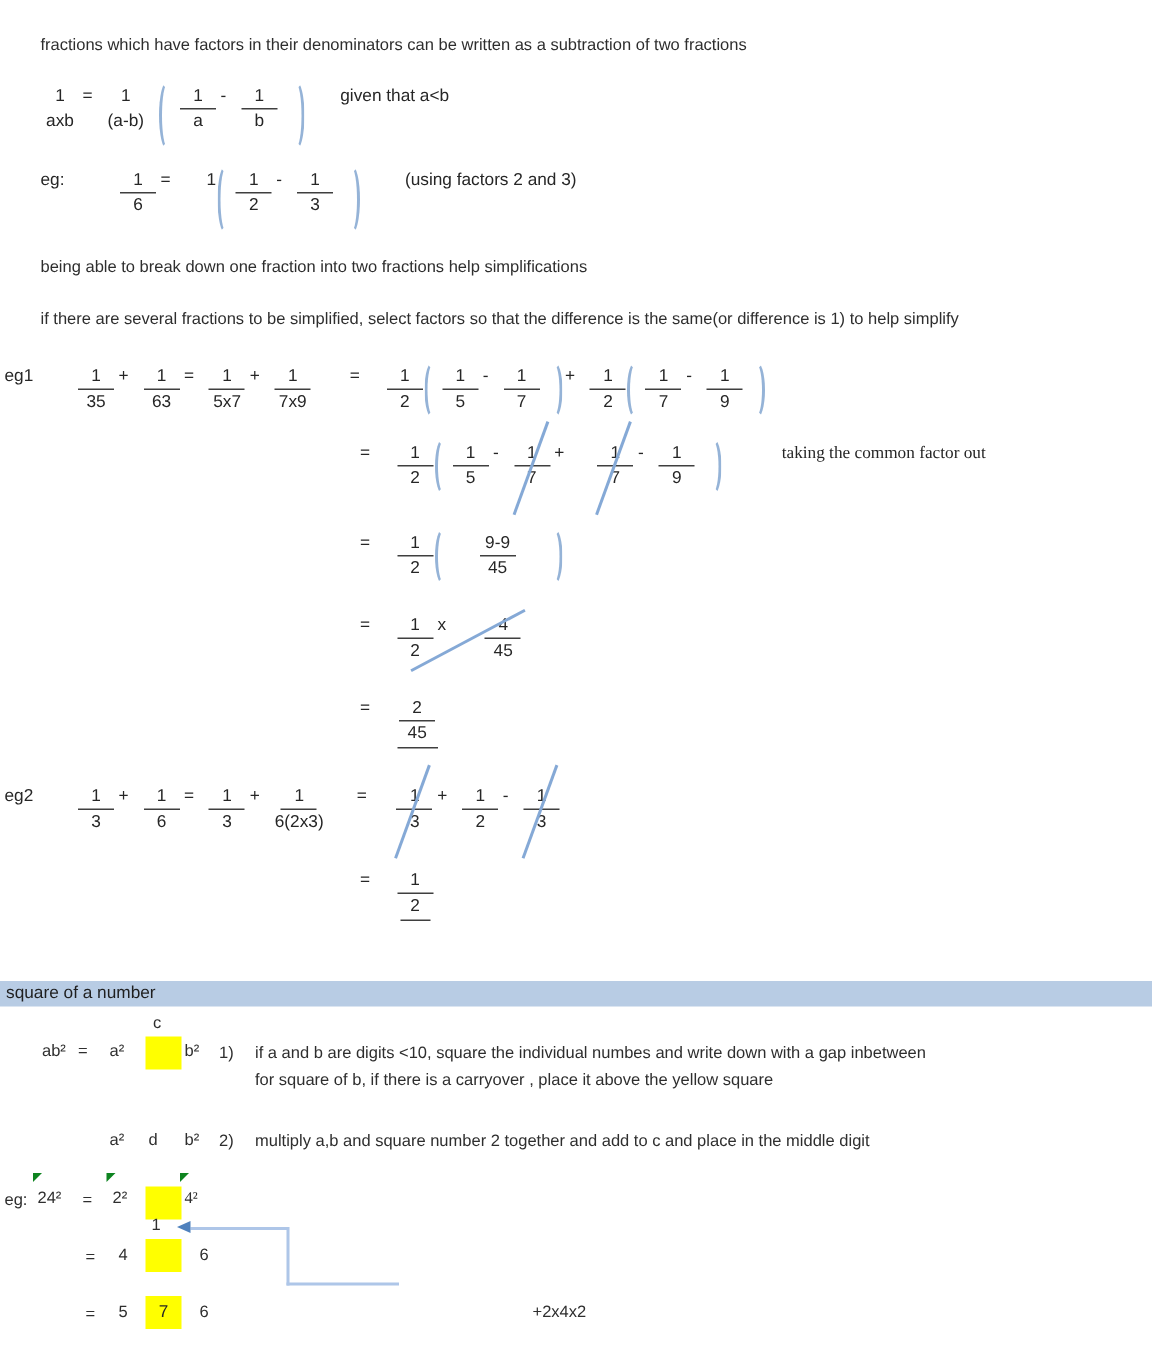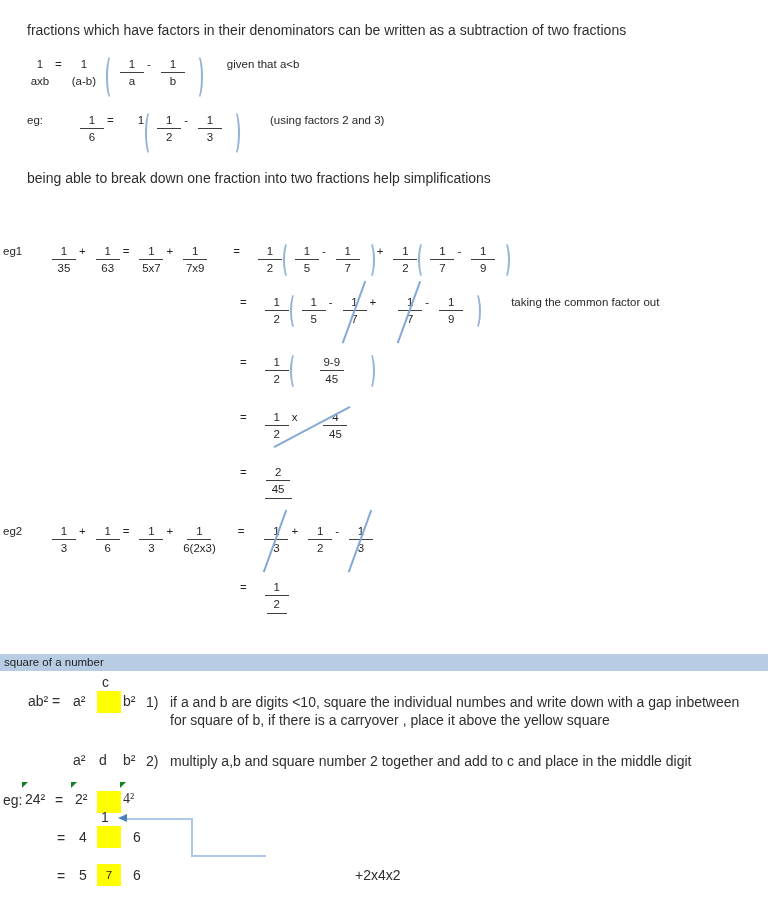--- a/index.html
+++ b/index.html
@@ -1,20 +1,20 @@
 <!DOCTYPE html>
 <html><head>
 <meta charset="utf-8">
 <style>
   html,body{margin:0;padding:0;background:#fff;}
   .page{position:relative;width:768px;height:903px;background:#ffffff;overflow:hidden;
         font-family:"Liberation Sans", sans-serif;color:#2e2e2e;}
   .secbar{position:absolute;left:0;width:768px;height:17px;background:#b8cce4;color:#1f1f1f;
           font-size:11.5px;line-height:17px;padding-left:4px;box-sizing:border-box;}
-  .ptext{position:absolute;font-size:14px;line-height:14px;white-space:nowrap;color:#2e2e2e;}
+  .ptext{position:absolute;font-size:11px;line-height:14px;white-space:nowrap;color:#2e2e2e;}
   
   .mrow{position:absolute;display:flex;align-items:flex-start;gap:10px;font-size:11.5px;
         color:#262626;white-space:nowrap;}
   .mlabel{flex:none;line-height:14px;}
   .frac{display:flex;align-items:flex-start;}
   .fstack{display:flex;flex-direction:column;align-items:center;position:relative;}
   .num{min-width:24px;text-align:center;line-height:14px;padding:0 2px 1px;
        border-bottom:1.2px solid #3f3f3f;box-sizing:border-box;}
   .nobar .num{border-bottom:1.2px solid transparent;}
   .den{line-height:15px;padding-top:1px;text-align:center;}
@@ -36,20 +36,21 @@
   .aline{position:absolute;background:#aec6e8;}
   .ahead{position:absolute;width:0;height:0;border-top:4.5px solid transparent;
          border-bottom:4.5px solid transparent;border-right:9px solid #4f81bd;}
 </style>
 </head>
 <body>
 
 <div class="page">
   <div class="ptext" style="left:27px;top:23px">fractions which have factors in their denominators can be written as a subtraction of two fractions</div>
   <div class="ptext" style="left:27px;top:171px">being able to break down one fraction into two fractions help simplifications</div>
+  <div class="ptext" style="left:27px;top:206px">if there are several fractions to be simplified, select factors so that the difference is the same(or difference is 1) to help simplify</div>
 
   <div>
       <div class="mrow" style="top: 57px; left: 28px;">
         <span class="frac nobar">
           <span class="fstack">
             <span class="num">1</span>
             <span class="den">axb</span>
           </span>
           <span class="fop">=</span>
         </span>
@@ -209,21 +210,21 @@
           </span>
           <span class="fop">-</span>
         </span>
         <span class="frac">
           <span class="fstack">
             <span class="num">1</span>
             <span class="den">9</span>
           </span>
         </span>
         <span class="paren close"></span>
-        <span class="note" style="margin-left: 20px;">taking the common factor out</span>
+        <span class="note" style="margin-left: 30px; font-family: Liberation Serif, serif;">taking the common factor out</span>
       </div>
       <div class="mrow" style="top: 355px; left: 240px;">
         <span class="mop">=</span>
         <span class="frac" style="margin-left: 8px;">
           <span class="fstack">
             <span class="num">1</span>
             <span class="den">2</span>
           </span>
         </span>
         <span class="paren open" style="margin-left: -9px;"></span>

